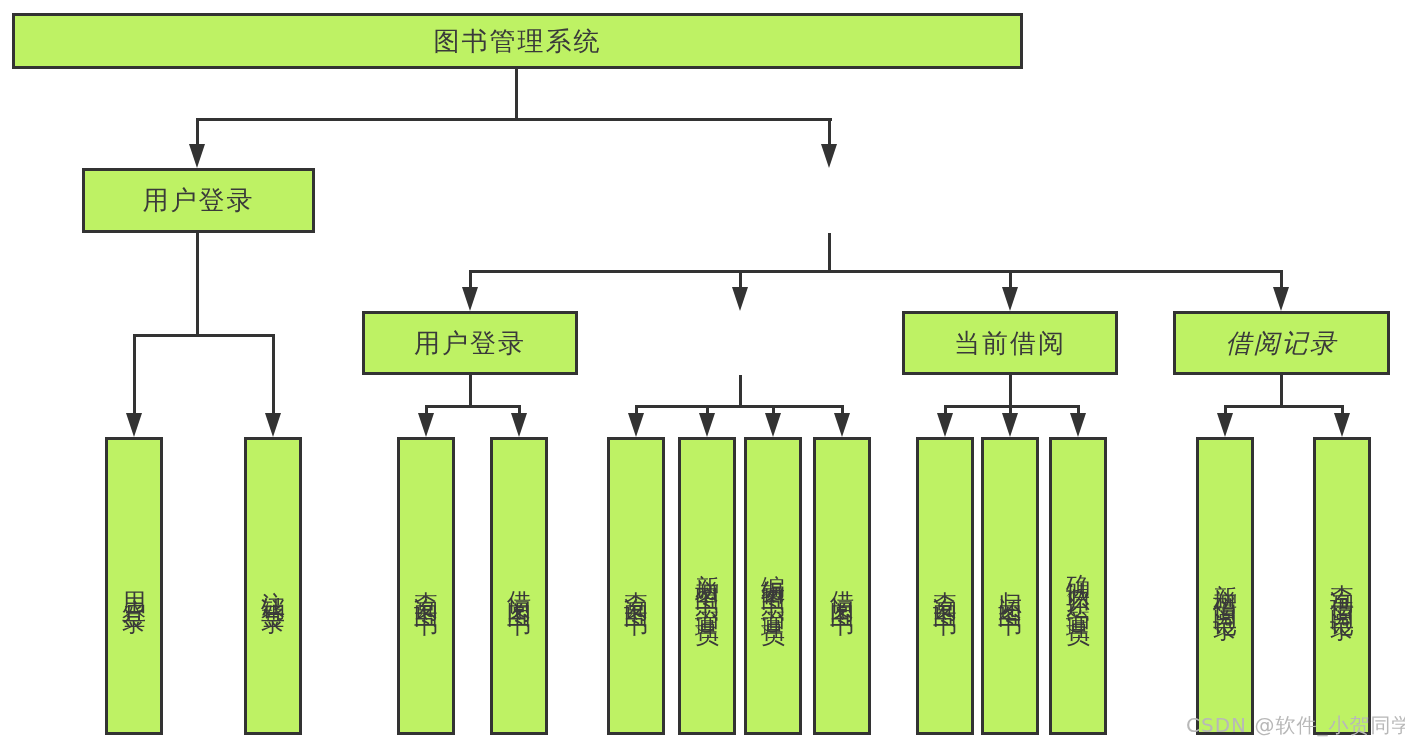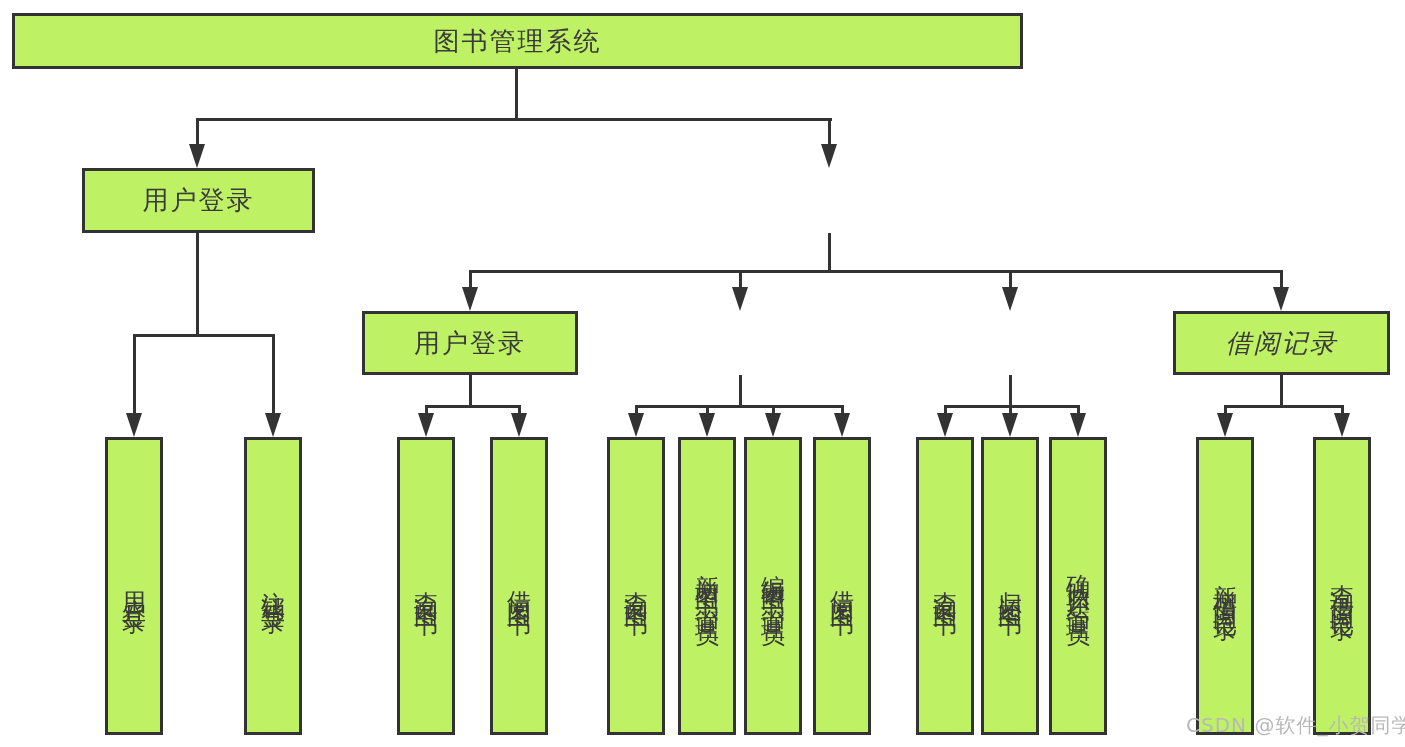--- a/index.html
+++ b/index.html
@@ -79,20 +79,21 @@
   <div class="v-line" style="left:469px;top:270px;height:20px;"></div>
   <div class="arrow" style="left:462px;top:287px;"></div>
   <div class="v-line" style="left:739px;top:270px;height:20px;"></div>
   <div class="arrow" style="left:732px;top:287px;"></div>
   <div class="v-line" style="left:1009px;top:270px;height:20px;"></div>
   <div class="arrow" style="left:1002px;top:287px;"></div>
   <div class="v-line" style="left:1280px;top:270px;height:20px;"></div>
   <div class="arrow" style="left:1273px;top:287px;"></div>
 
   <div class="node h" style="left:362px;top:311px;width:216px;height:64px;">用户登录</div>
+  <div class="node h" style="left:902px;top:311px;width:216px;height:64px;">当前借阅</div>
   <div class="node h" style="left:1173px;top:311px;width:217px;height:64px;font-style:italic;">借阅记录</div>
 
   <div class="v-line" style="left:469px;top:375px;height:33px;"></div>
   <div class="h-line" style="left:425px;top:405px;width:96px;"></div>
   <div class="v-line" style="left:425px;top:405px;height:10px;"></div>
   <div class="arrow" style="left:418px;top:413px;"></div>
   <div class="v-line" style="left:518px;top:405px;height:10px;"></div>
   <div class="arrow" style="left:511px;top:413px;"></div>
 
   <div class="v-line" style="left:739px;top:375px;height:33px;"></div>

